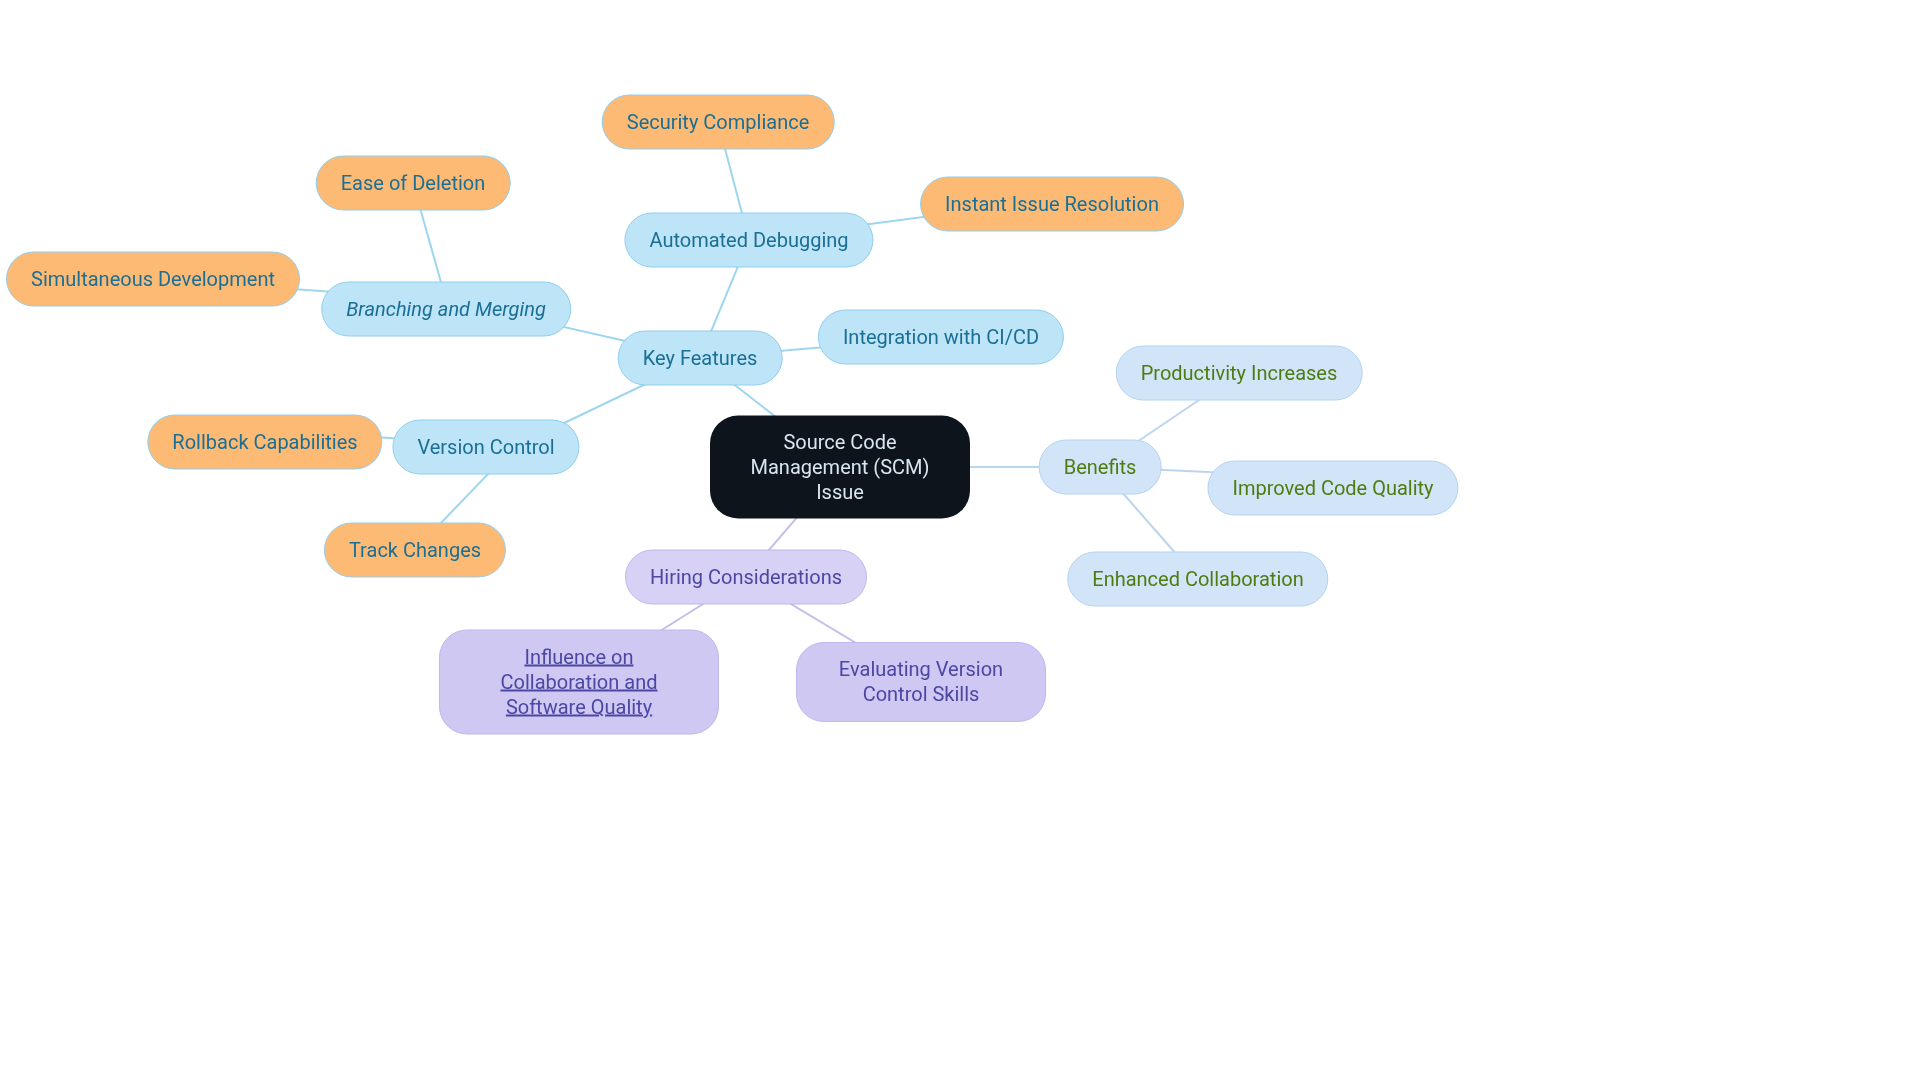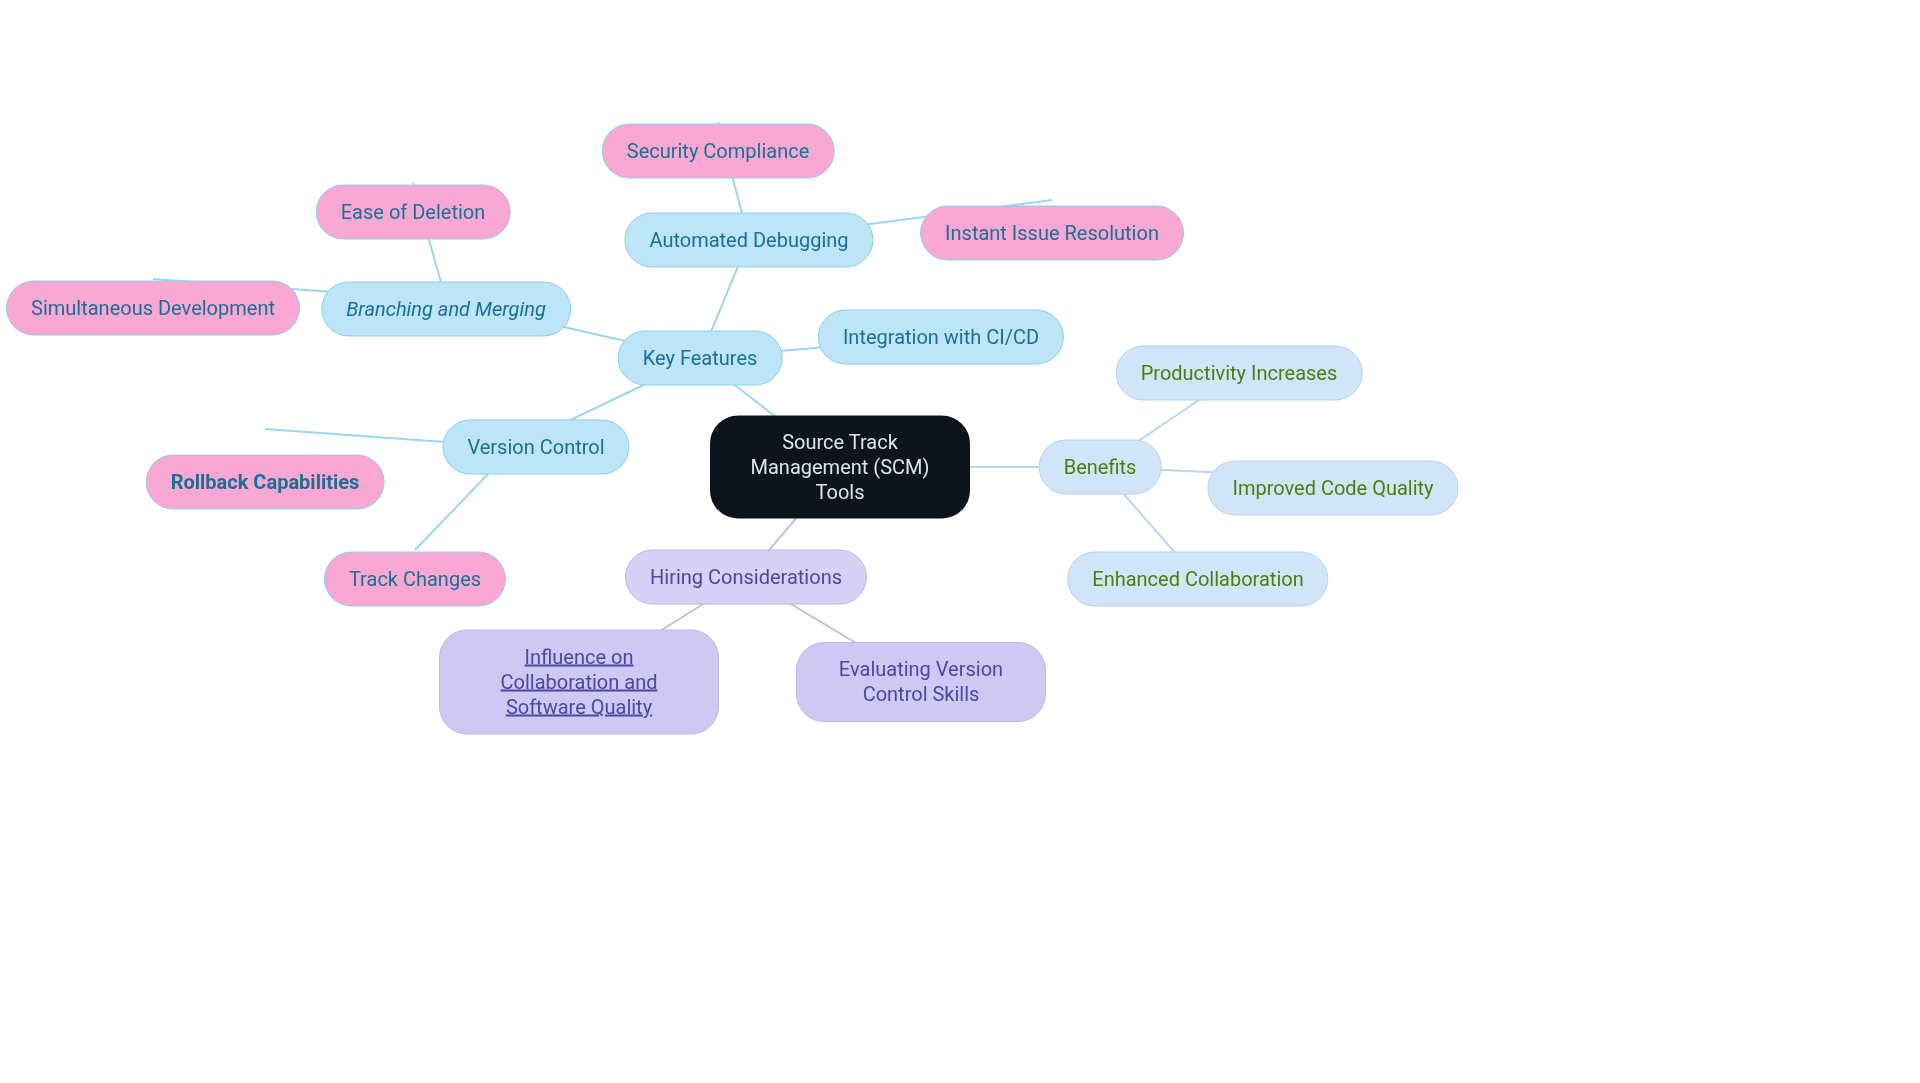--- a/index.html
+++ b/index.html
@@ -42,24 +42,23 @@
     color: #d9e6f2;
     font-size: 20px;
     border: none;
   }
   .node.cyan {
     background: #bde4f7;
     border: 1.5px solid #8fcfee;
     color: #1b6f95;
   }
   .node.cyan-light {
-    background: #f9a8d4;
+    background: #fdba74;
     border: 1.5px solid #8fcfee;
     color: #1b6f95;
-    margin-top: 29px;
   }
   .node.blue-light {
     background: #d2e5f8;
     border: 1.5px solid #b4d3ef;
     color: #4d7c0f;
   }
   .node.purple {
     background: #d7d1f5;
     border: 1.5px solid #bfb7ed;
     color: #4b47a3;
@@ -99,21 +98,21 @@
 
   <line x1="1100" y1="467" x2="1239" y2="373" stroke="#bcd5ee" stroke-width="2"></line>
   <line x1="1100" y1="467" x2="1333" y2="478" stroke="#bcd5ee" stroke-width="2"></line>
   <line x1="1100" y1="467" x2="1198" y2="579" stroke="#bcd5ee" stroke-width="2"></line>
 
   <line x1="746" y1="577" x2="579" y2="682" stroke="#c5bceb" stroke-width="2"></line>
   <line x1="746" y1="577" x2="921" y2="682" stroke="#c5bceb" stroke-width="2"></line>
 </svg>
 
 <div class="node root" style="left:840px; top:467px; width:260px;">
-  <span>Source Track Management (SCM) Tools</span>
+  <span>Source Code Management (SCM) Issue</span>
 </div>
 
 <div class="node cyan" style="left:700px; top:358px;">
   <span>Key Features</span>
 </div>
 
 <div class="node cyan" style="left:446px; top:309px;font-style:italic;">
   <span>Branching and Merging</span>
 </div>
 <div class="node cyan-light" style="left:153px; top:279px;">
@@ -130,24 +129,24 @@
   <span>Security Compliance</span>
 </div>
 <div class="node cyan-light" style="left:1052px; top:204px;">
   <span>Instant Issue Resolution</span>
 </div>
 
 <div class="node cyan" style="left:941px; top:337px;">
   <span>Integration with CI/CD</span>
 </div>
 
-<div class="node cyan" style="left:536px; top:447px;">
+<div class="node cyan" style="left:486px; top:447px;">
   <span>Version Control</span>
 </div>
-<div class="node cyan-light" style="left:265px; top:453px;font-weight:bold;">
+<div class="node cyan-light" style="left:265px; top:442px;">
   <span>Rollback Capabilities</span>
 </div>
 <div class="node cyan-light" style="left:415px; top:550px;">
   <span>Track Changes</span>
 </div>
 
 <div class="node blue-light" style="left:1100px; top:467px;">
   <span>Benefits</span>
 </div>
 <div class="node blue-light" style="left:1239px; top:373px;">

